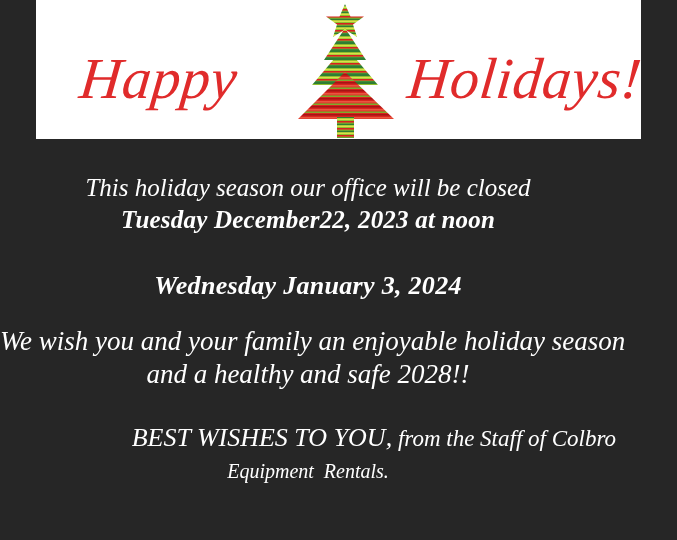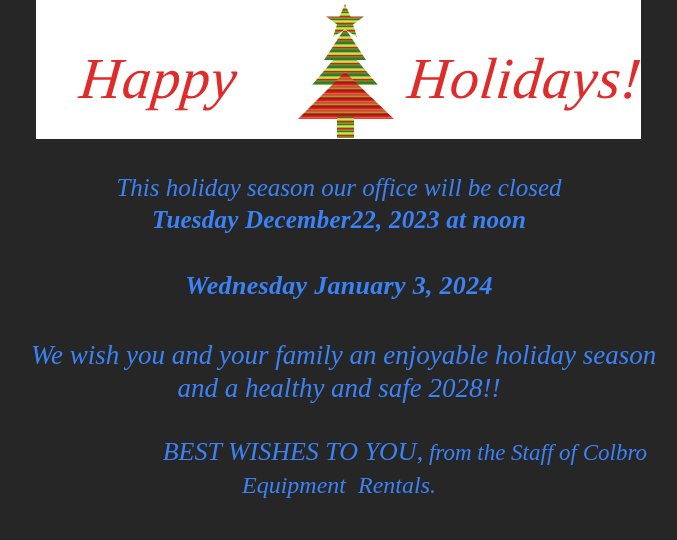--- a/index.html
+++ b/index.html
@@ -52,22 +52,21 @@
   }
   #tree svg { display: block; width: 116px; height: 137px; }
 
   
   #message {
     position: absolute;
     left: 0;
     top: 139px;
     width: 616px;
     text-align: center;
-    color: #3b82f6;
-    padding-left: 31px;
+    color: #ffffff;
   }
 
   .para { margin: 0; }
 
   .line { display: block; white-space: pre; }
 
   .l-reg {
     font-style: italic;
     font-weight: 400;
   }
@@ -77,28 +76,28 @@
   }
 
   #p1 { margin-top: 33px; }
   #p1 .line1 { font-size: 25px; line-height: 31px; }
   #p1 .line2 { font-size: 25px; line-height: 33px; letter-spacing: 0.2px; }
 
   #p2 { margin-top: 32px; }
   #p2 .line1 { font-size: 25px; line-height: 32px; }
   #p2 .line2 { font-size: 26px; line-height: 36px; letter-spacing: 0.3px; }
 
-  #p3 { margin-top: 34px; }
+  #p3 { margin-top: 20px; }
   #p3 .line1 { font-size: 27px; line-height: 34px; }
   #p3 .line2 { font-size: 27px; line-height: 33px; }
 
   #p4 { margin-top: 30px; }
   #p4 .line1 { font-size: 26px; line-height: 33px; text-align: right; }
   #p4 .seg-small { font-size: 23px; }
-  #p4 .line2 { font-size: 24px; line-height: 33px; }
+  #p4 .line2 { font-size: 20px; line-height: 33px; }
 </style>
 </head>
 <body>
 
 <div id="banner">
 
   <span class="banner-word" id="word-happy">Happy</span>
 
   <span class="banner-word" id="word-holidays">Holidays!</span>
 

